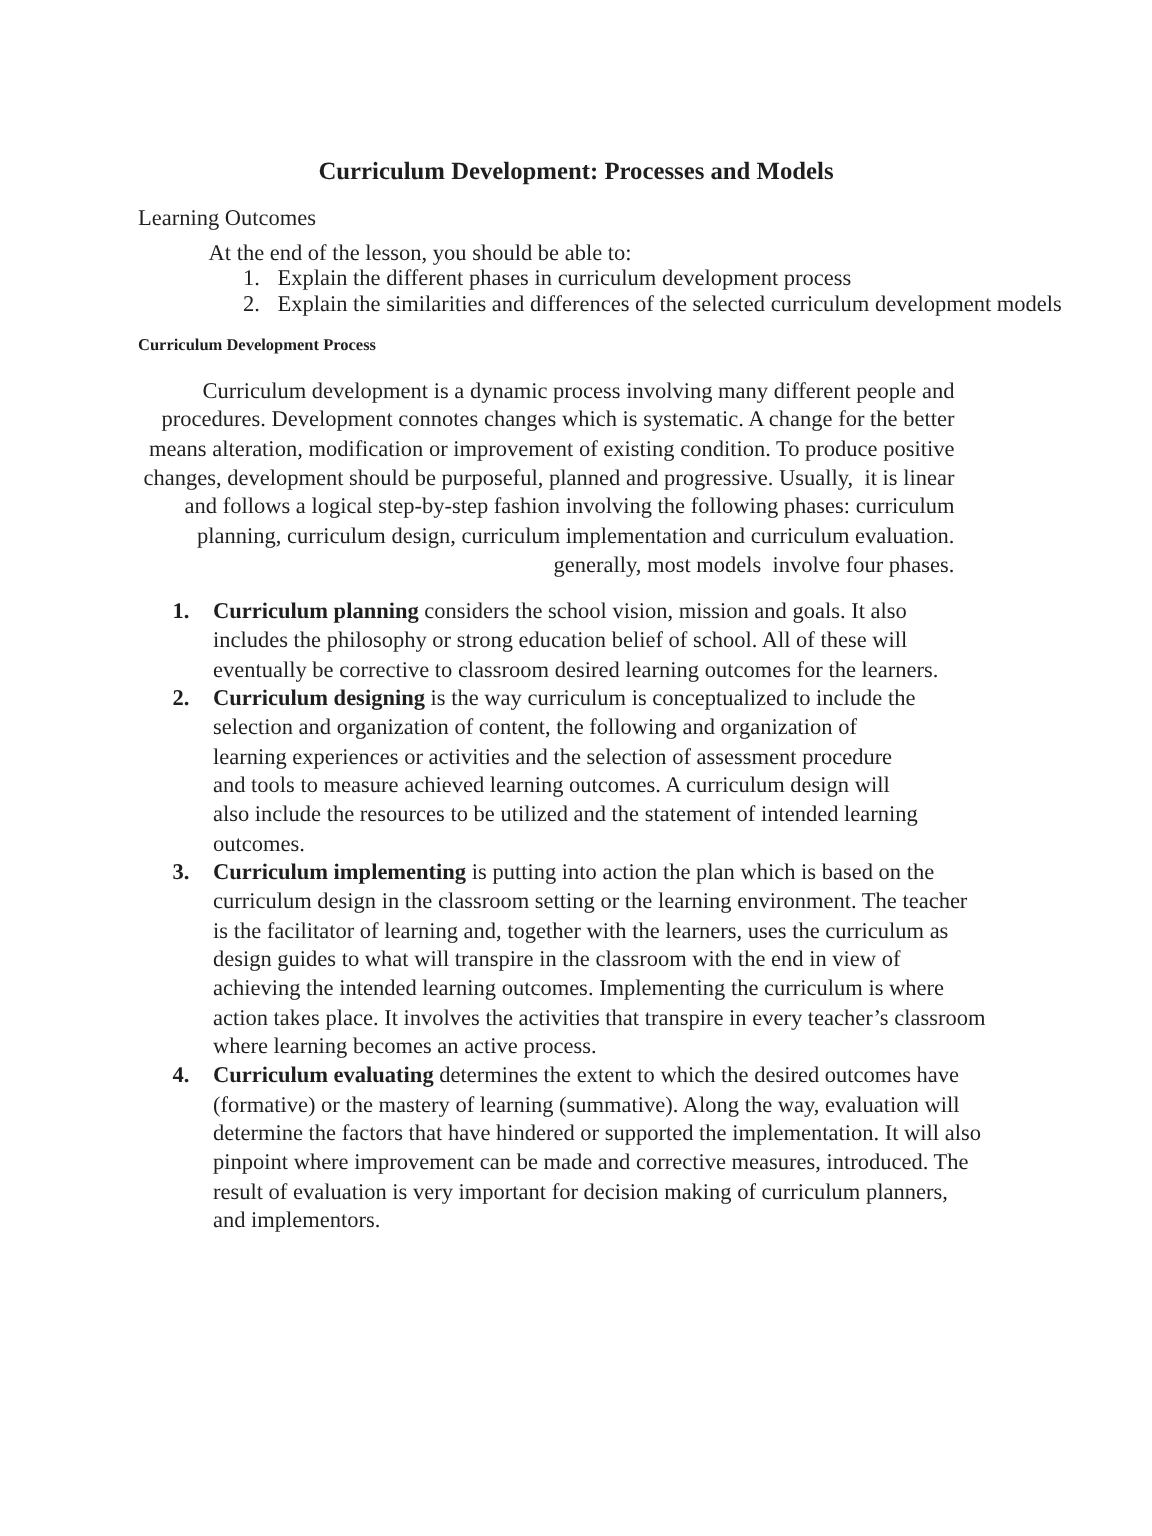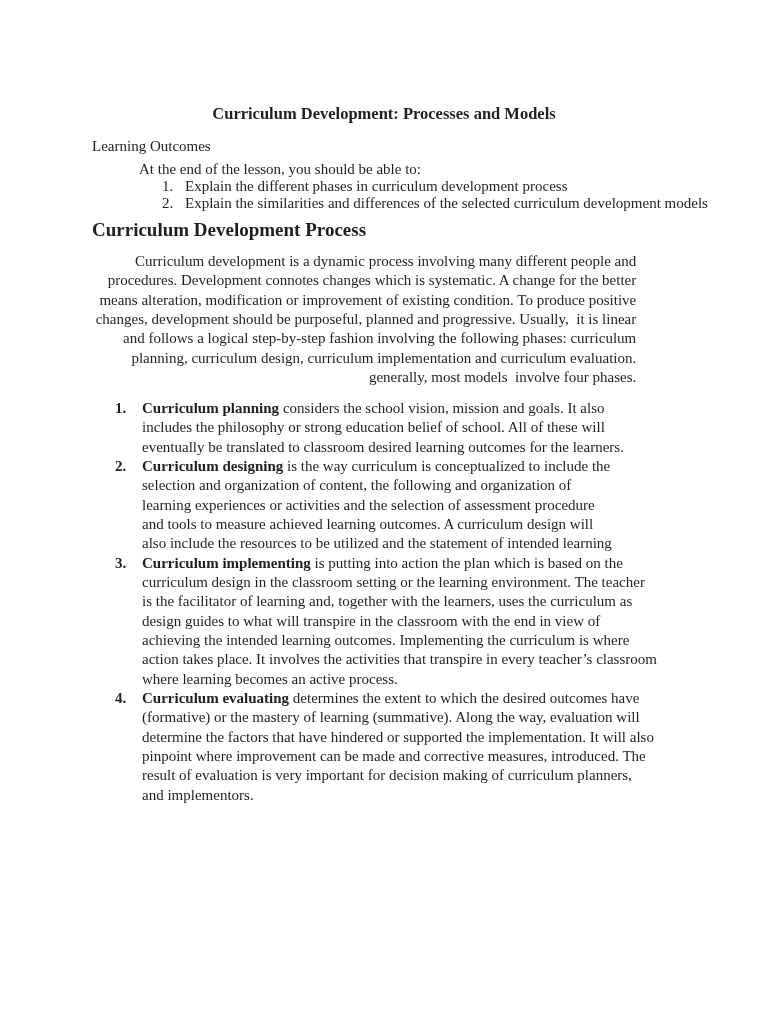--- a/index.html
+++ b/index.html
@@ -52,21 +52,21 @@
   .lo-num {
     position: absolute;
     left: 70px;
     top: 0;
   }
   .section-heading {
     position: absolute;
     top: 220px;
     left: 92px;
     font-weight: bold;
-    font-size: 19px;
+    font-size: 11px;
     line-height: 20px;
     white-space: pre;
   }
   .para {
     position: absolute;
     top: 252px;
     left: 92px;
     text-align: right;
   }
   .line {
@@ -124,29 +124,30 @@
       <div class="line">and follows a logical step-by-step fashion involving the following phases: curriculum</div>
       <div class="line">planning, curriculum design, curriculum implementation and curriculum evaluation.</div>
       <div class="line">generally, most models  involve four phases.</div>
     </div>
 
   <div class="phase-list" id="phase-list">
       <div class="phase">
         <span class="phase-num">1.</span>
         <div class="line"><span class="term">Curriculum planning</span> considers the school vision, mission and goals. It also</div>
         <div class="line">includes the philosophy or strong education belief of school. All of these will</div>
-        <div class="line">eventually be translated to classroom desired learning outcomes for the learners.</div>
+        <div class="line">eventually be corrective to classroom desired learning outcomes for the learners.</div>
       </div>
       <div class="phase">
         <span class="phase-num">2.</span>
         <div class="line"><span class="term">Curriculum designing</span> is the way curriculum is conceptualized to include the</div>
         <div class="line">selection and organization of content, the following and organization of</div>
         <div class="line">learning experiences or activities and the selection of assessment procedure</div>
         <div class="line">and tools to measure achieved learning outcomes. A curriculum design will</div>
         <div class="line">also include the resources to be utilized and the statement of intended learning</div>
+        <div class="line">outcomes.</div>
       </div>
       <div class="phase">
         <span class="phase-num">3.</span>
         <div class="line"><span class="term">Curriculum implementing</span> is putting into action the plan which is based on the</div>
         <div class="line">curriculum design in the classroom setting or the learning environment. The teacher</div>
         <div class="line">is the facilitator of learning and, together with the learners, uses the curriculum as</div>
         <div class="line">design guides to what will transpire in the classroom with the end in view of</div>
         <div class="line">achieving the intended learning outcomes. Implementing the curriculum is where</div>
         <div class="line">action takes place. It involves the activities that transpire in every teacher’s classroom</div>
         <div class="line">where learning becomes an active process.</div>

